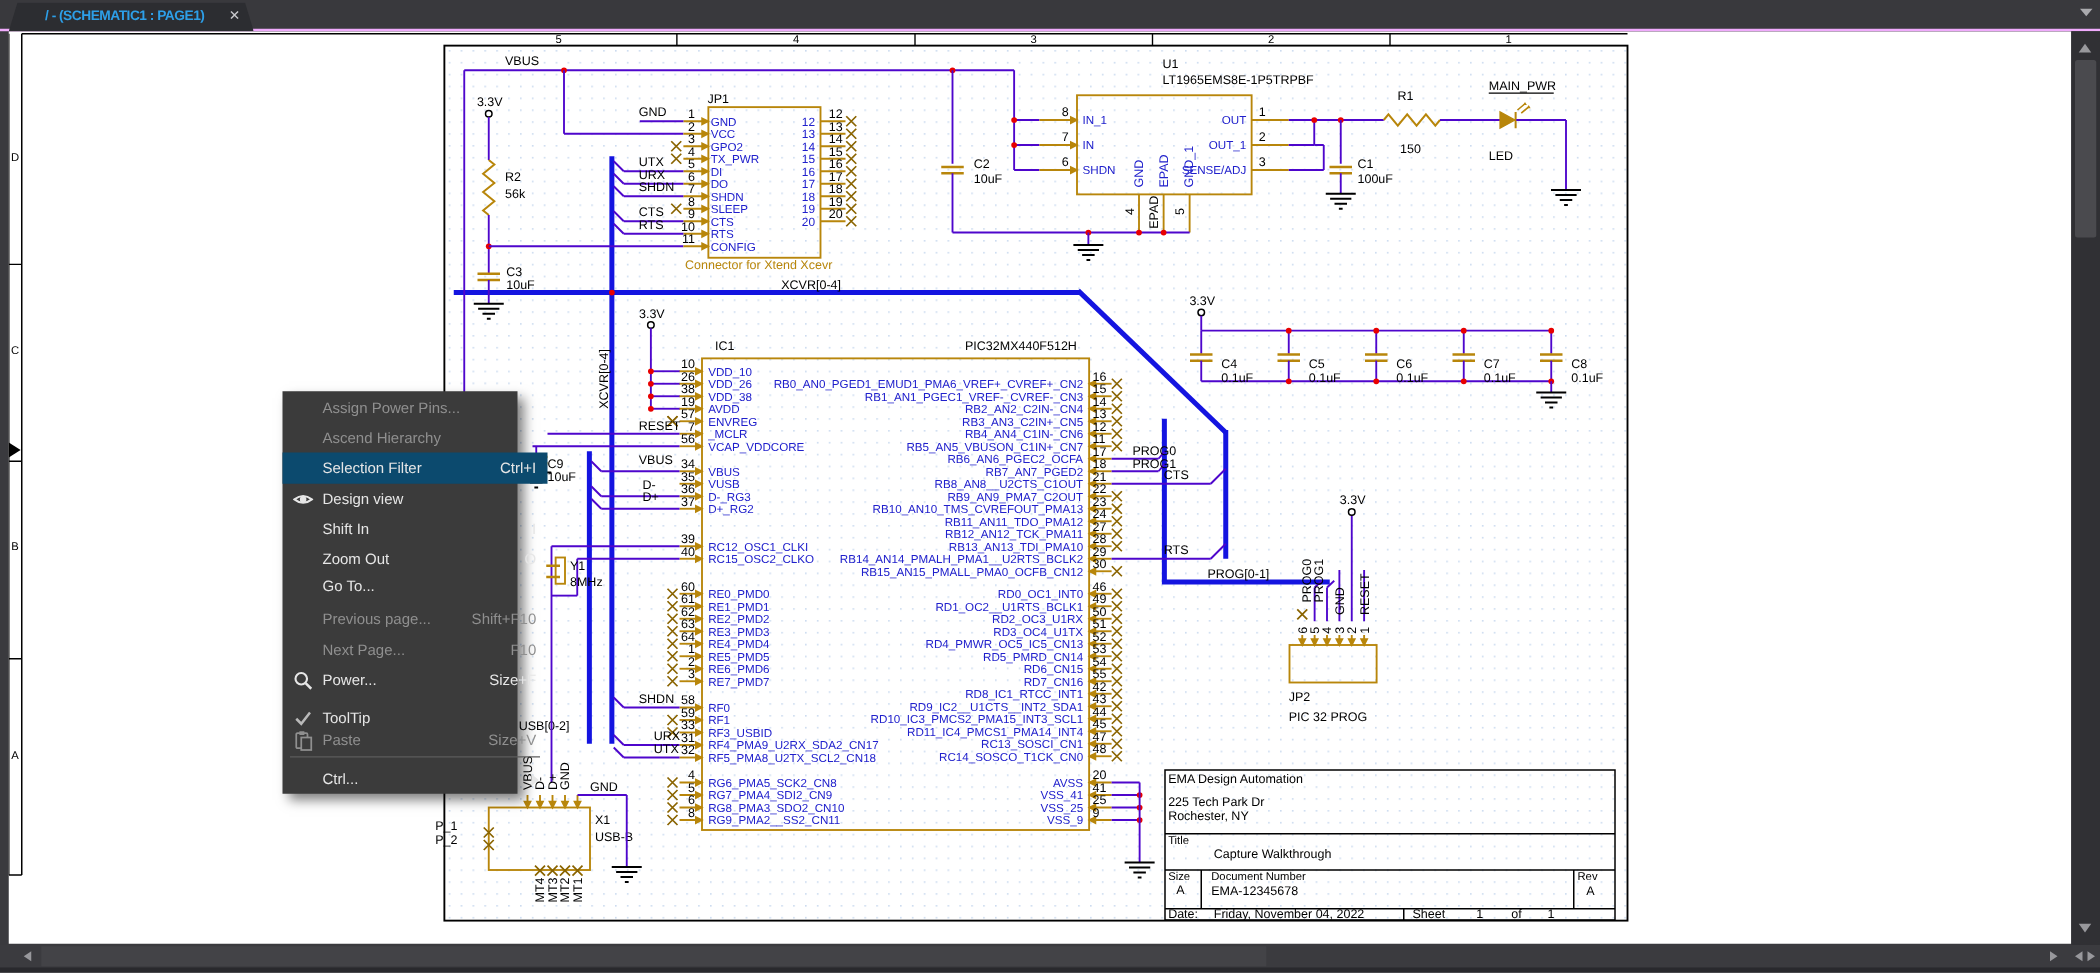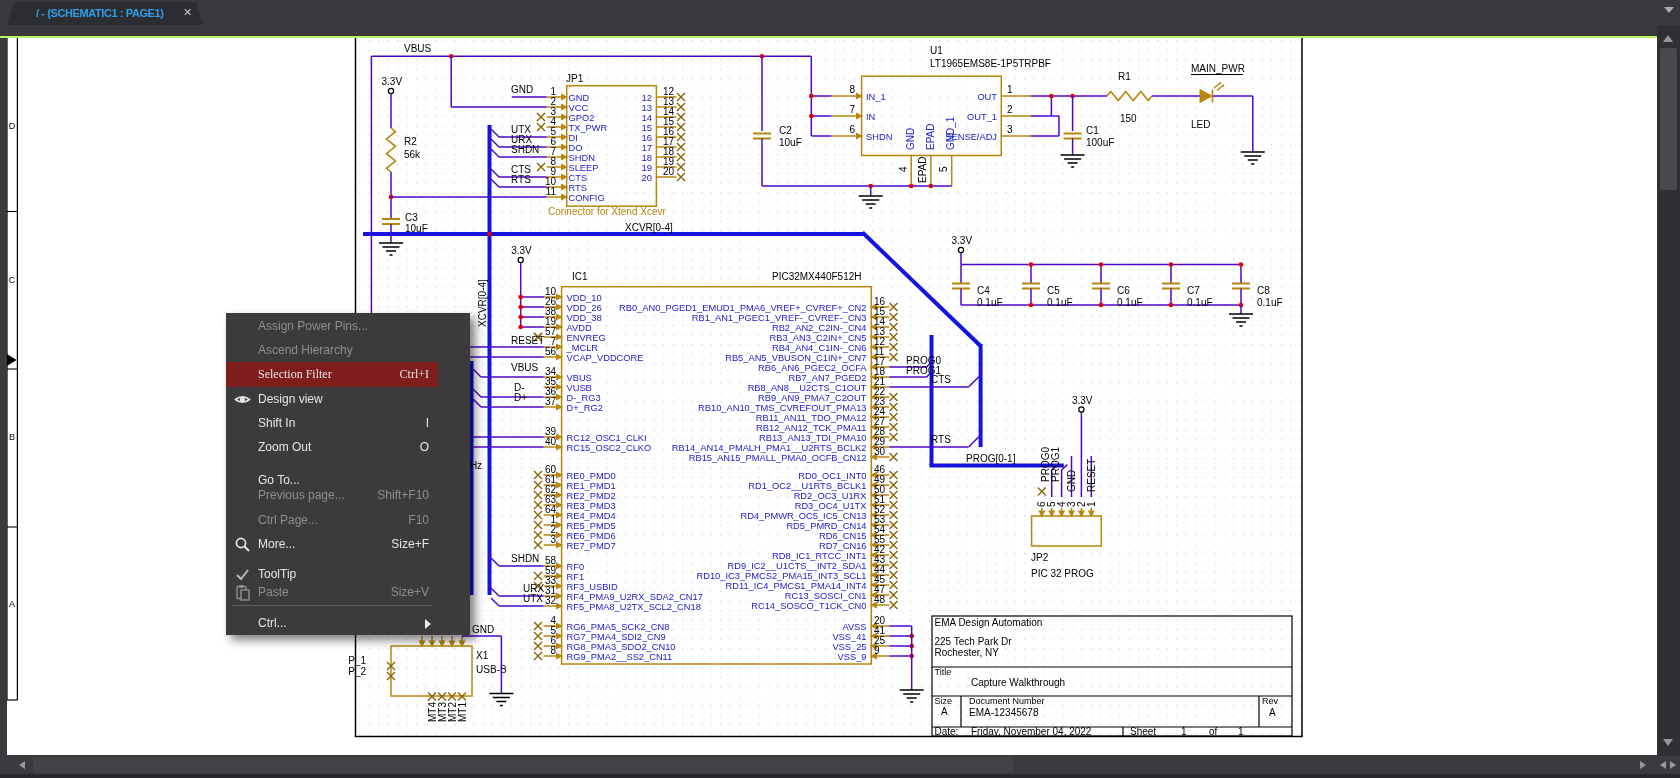--- a/index.html
+++ b/index.html
@@ -1,34 +1,34 @@
 <!DOCTYPE html>
 <html><head><meta charset="utf-8"><style>
 * { margin:0; padding:0; box-sizing:border-box; }
 html,body { width:1680px; height:778px; overflow:hidden; background:#3a3a3e; font-family:"Liberation Sans",sans-serif; }
-#tabbar { position:absolute; left:0; top:0; width:1680px; height:38px; background:#39393d; border-bottom:2px solid #bef264; }
+#tabbar { position:absolute; left:0; top:0; width:1680px; height:25px; background:#39393d; border-bottom:2px solid #f0abfc; }
 #tab { position:absolute; left:7px; top:2px; width:196px; height:23px; background:#2c2d31;
   clip-path:polygon(7px 0, 189px 0, 196px 100%, 0 100%); }
 #tab .t { position:absolute; left:29px; top:4.5px; font-size:11px; font-weight:bold; letter-spacing:-0.4px; color:#2d9fe8; white-space:pre; }
 #tab .x { position:absolute; left:176px; top:4px; font-size:11px; color:#c8c8cc; }
 #tablist { position:absolute; right:6px; top:7px; width:0; height:0; border-left:5px solid transparent; border-right:5px solid transparent; border-top:6px solid #aaaaae; }
 #canvas { position:absolute; left:7px; top:25px; width:1650px; height:730px; background:#ffffff; }
 #vsb { position:absolute; left:1657px; top:25px; width:23px; height:731px; background:#303034; }
 #vsb .th { position:absolute; left:3px; top:23px; width:17px; height:142px; background:#4a4a4e; border-radius:2px; }
 #hsb { position:absolute; left:0; top:756px; width:1680px; height:18px; background:#3b3b3f; }
 #hsb .th { position:absolute; left:33px; top:1px; width:980px; height:16px; background:#434347; }
 #bstrip { position:absolute; left:0; top:774px; width:1680px; height:4px; background:#29292d; }
 .arr { position:absolute; width:0; height:0; }
-#menu { position:absolute; left:226px; top:313px; width:244px; height:322px; background:#3b3b3b;
+#menu { position:absolute; left:226px; top:313px; width:188px; height:322px; background:#3b3b3b;
   box-shadow:5px 5px 9px rgba(0,0,0,0.5); z-index:10; font-size:12px; color:#e6e6e6; }
 #menu .it { position:absolute; left:0; width:212px; height:24.2px; line-height:24.2px; }
 #menu .lb { position:absolute; left:32px; }
 #menu .sc { position:absolute; right:9px; }
 #menu .dis { color:#8f8f8f; }
-#menu .hl { background:#7f1d1d;font-family:Liberation Serif, serif; }
+#menu .hl { background:#0c4a6e; }
 #menu .ico { position:absolute; left:8px; top:4px; width:17px; height:17px; }
 #menu .sep { position:absolute; left:6px; top:292px; width:200px; height:1px; background:#5c5c5c; }
 #menu .marr { position:absolute; right:7px; top:7.5px; width:0; height:0; border-top:5px solid transparent; border-bottom:5px solid transparent; border-left:6px solid #e6e6e6; }
 svg text { white-space:pre; }
 </style></head>
 <body>
 <div id="canvas">
 <svg width="1650" height="730" viewBox="7 25 1650 730">
 <defs>
 <pattern id="grid" x="359" y="40" width="9.5" height="9.5" patternUnits="userSpaceOnUse">
@@ -811,37 +811,37 @@
       <span class="lb">Design view</span>
     </div>
   <div class="it" style="top:97.8px">
       <span class="lb">Shift In</span>
       <span class="sc">I</span>
     </div>
   <div class="it" style="top:122px">
       <span class="lb">Zoom Out</span>
       <span class="sc">O</span>
     </div>
-  <div class="it" style="top:155px">
+  <div class="it" style="top:144px">
       <span class="lb">Go To...</span>
     </div>
   <div class="it" style="top:170.4px">
       <span class="lb dis">Previous page...</span>
       <span class="sc dis">Shift+F10</span>
     </div>
   <div class="it" style="top:194.6px">
-      <span class="lb dis">Ctrl Page...</span>
+      <span class="lb dis">Next Page...</span>
       <span class="sc dis">F10</span>
     </div>
   <div class="it" style="top:218.8px">
       <svg class="ico" viewBox="0 0 17 17">
         <circle cx="7" cy="7" r="4.6" fill="none" stroke="#e6e6e6" stroke-width="1.7"></circle>
         <path d="M10.5 10.5 L15 15" stroke="#e6e6e6" stroke-width="2"></path>
       </svg>
-      <span class="lb">More...</span>
+      <span class="lb">Power...</span>
       <span class="sc">Size+F</span>
     </div>
   <div class="it" style="top:249px">
       <svg class="ico" viewBox="0 0 17 17">
         <path d="M3 9 L7 13 L14 4" fill="none" stroke="#b9b9b9" stroke-width="2"></path>
       </svg>
       <span class="lb">ToolTip</span>
     </div>
   <div class="it" style="top:267.2px">
       <svg class="ico" viewBox="0 0 17 17">

